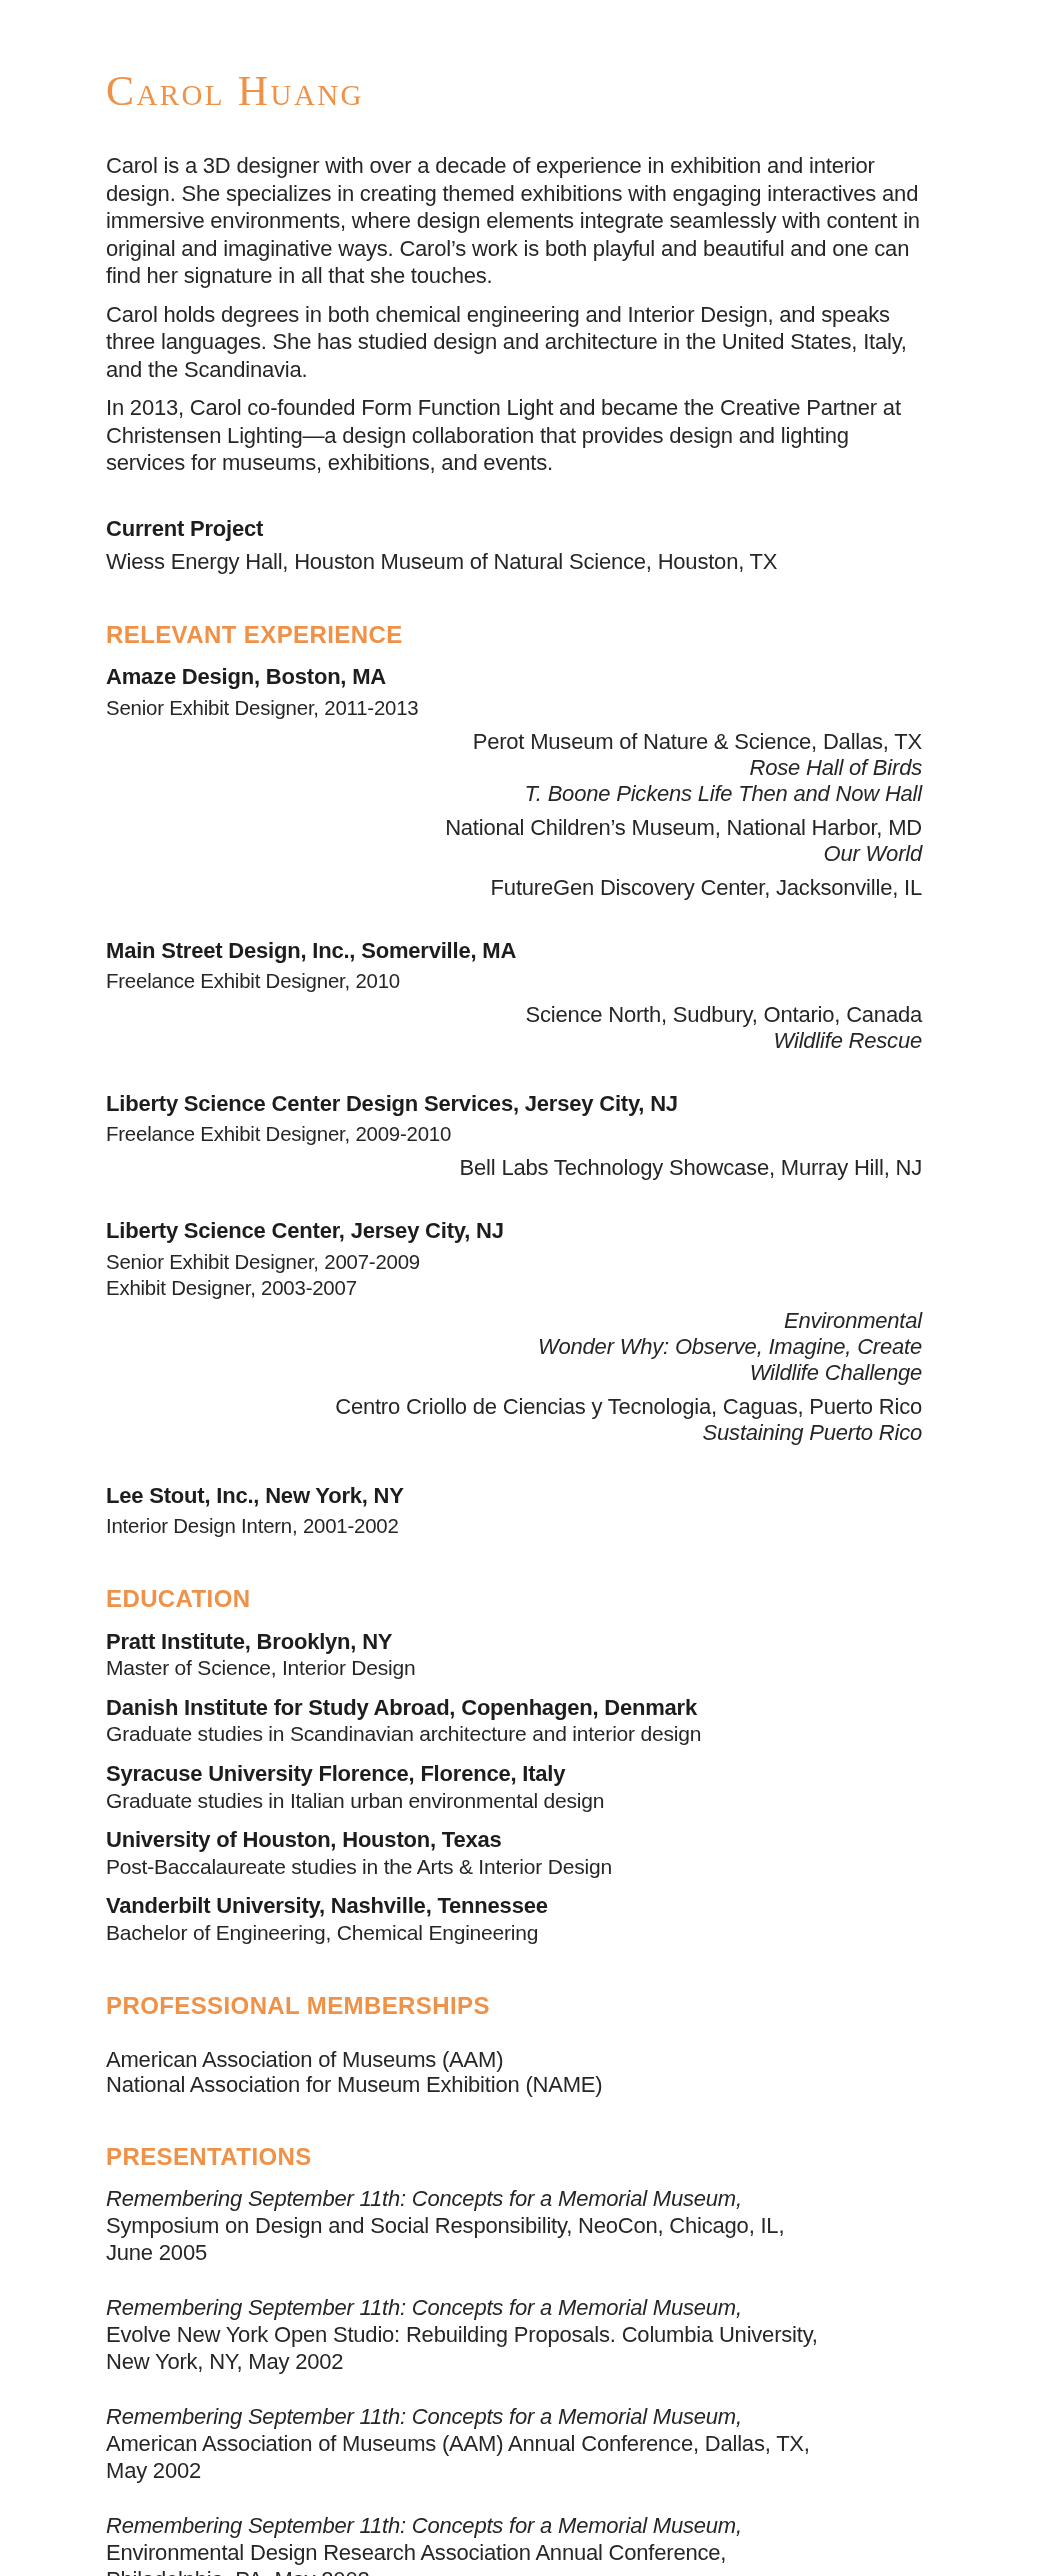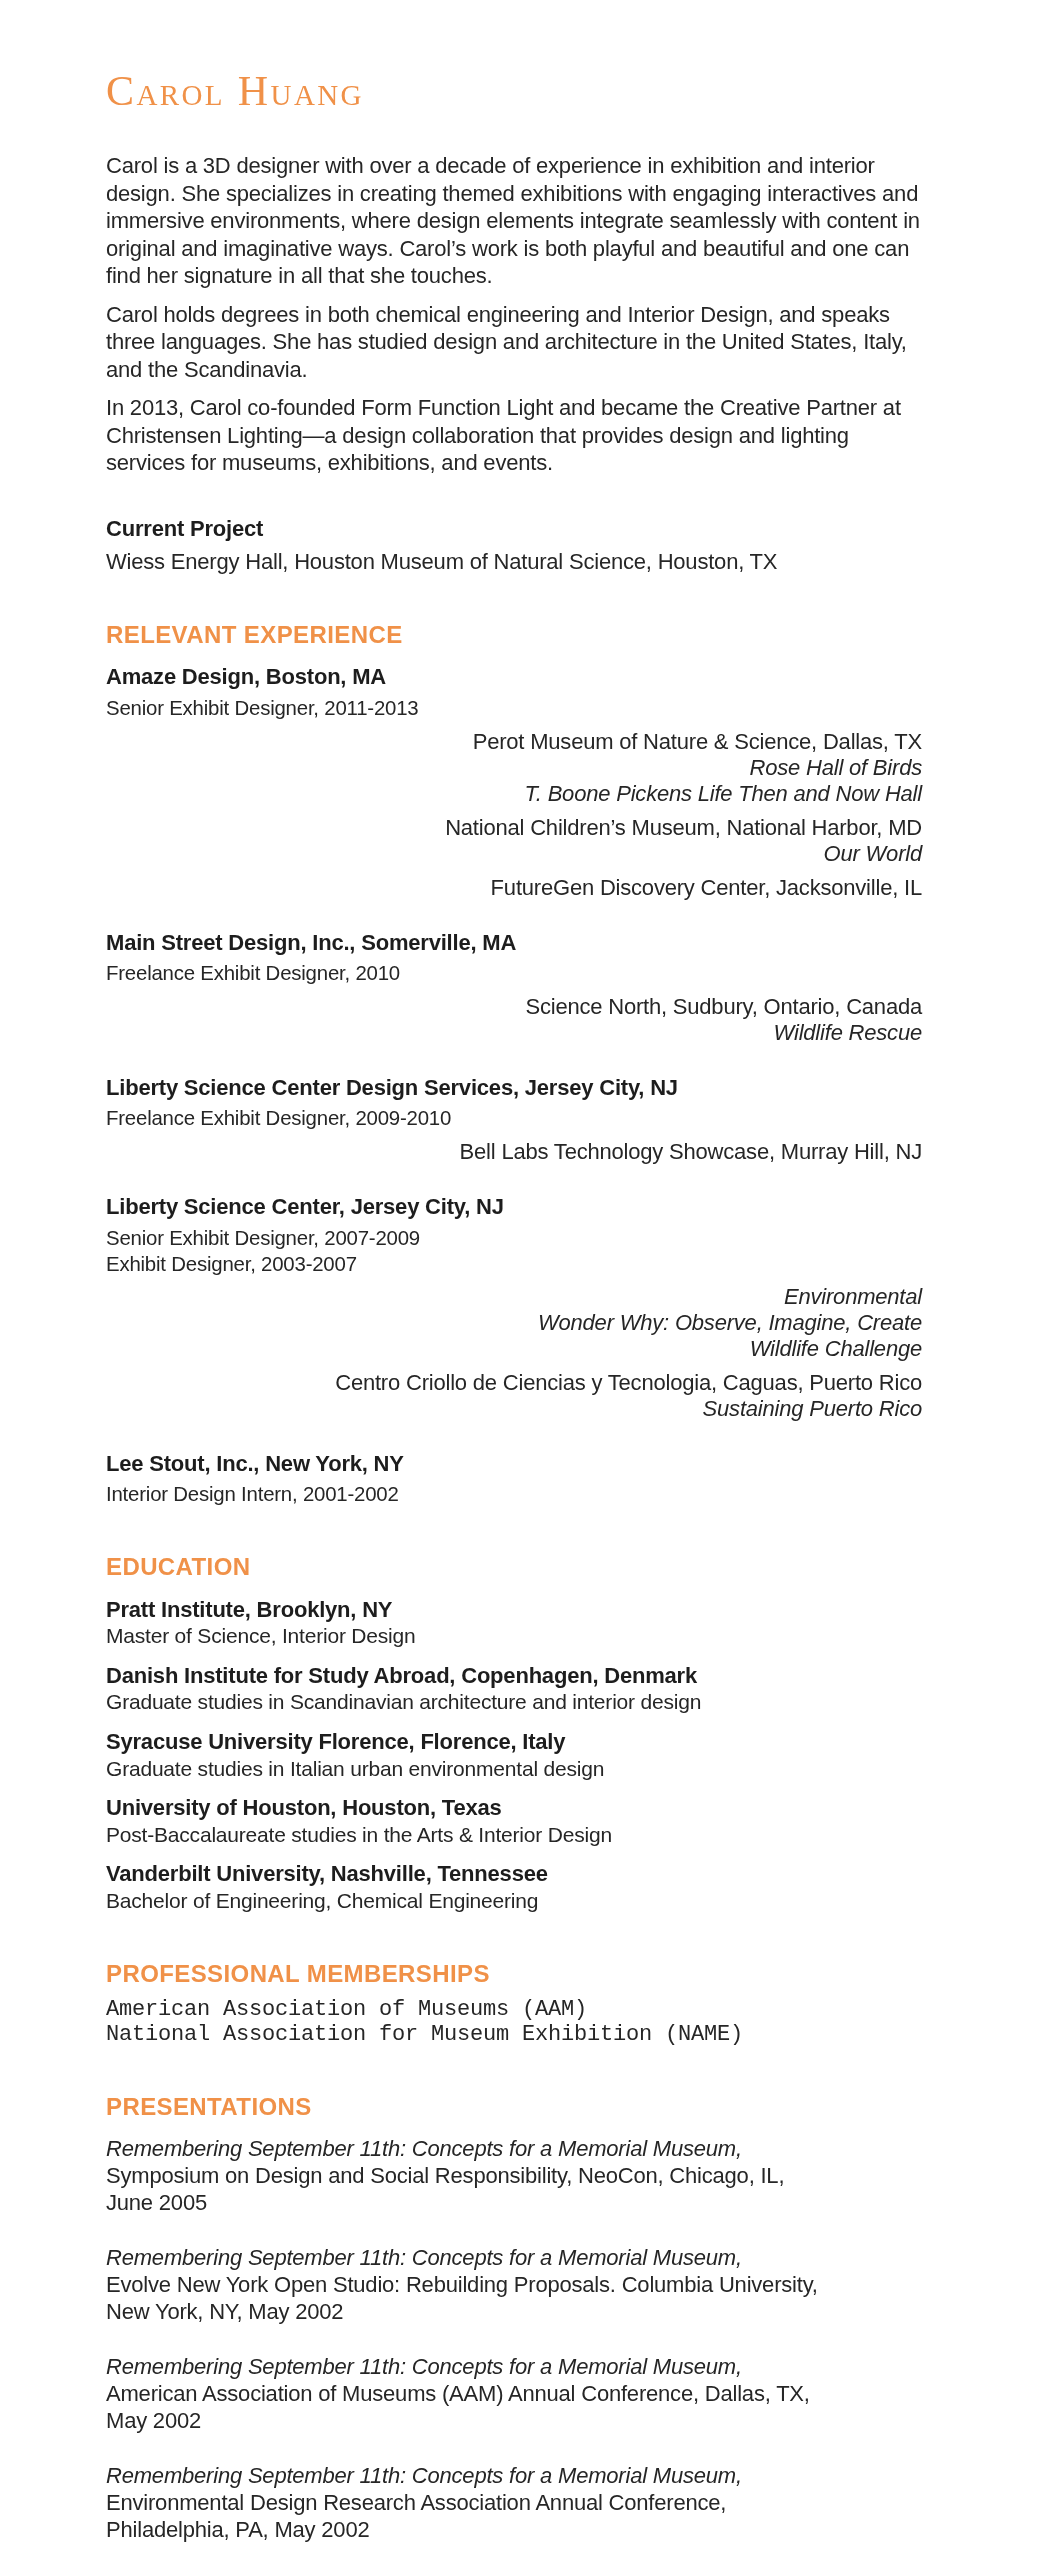--- a/index.html
+++ b/index.html
@@ -46,42 +46,42 @@
   h2.section-heading {
     font-size: 24px;
     line-height: 27px;
     font-weight: bold;
     letter-spacing: 0.4px;
     color: var(--accent, #F09148);
     margin: 46px 0 0 0;
     text-transform: uppercase;
   }
 
-  .exp-entry { margin-top: 28px; }
+  .exp-entry { margin-top: 36px; }
   .exp-list > .exp-entry:first-of-type { margin-top: 15.7px; }
   .company {
     font-weight: bold;
     font-size: 22px;
     line-height: 27.5px;
     margin: 0;
     color: #1d1d1d;
   }
   .roles { margin-top: 3.9px; }
   .role { font-size: 20.4px; line-height: 26px; margin: 0; }
   .project { margin-top: 7px; text-align: right; }
   .venue { font-size: 22px; line-height: 27px; margin: 0; }
   .venue:empty { display: none; }
   .exhibit { font-size: 22px; line-height: 26px; margin: 0; font-style: italic; }
 
   .edu-entry { margin-top: 12.6px; }
   .edu-list > .edu-entry:first-of-type { margin-top: 15.7px; }
   .school { font-weight: bold; font-size: 22px; line-height: 27.5px; margin: 0; color: #1d1d1d; }
   .degree { font-size: 21px; line-height: 26px; margin: 0; }
 
-  .memberships { margin-top: 10px; font-family: Liberation Mono, monospace; }
+  .memberships { margin-top: 28px; }
   .membership { font-size: 22px; line-height: 25px; margin: 0; }
 
   .pres-entry { margin-top: 28px; }
   .pres-list > .pres-entry:first-of-type { margin-top: 15.7px; }
   .pres-first { font-size: 22px; line-height: 27px; margin: 0; }
   .pres-title { font-style: italic; }
   .pres-line { font-size: 22px; line-height: 27px; margin: 0; }
 </style>
 </head>
 <body>

